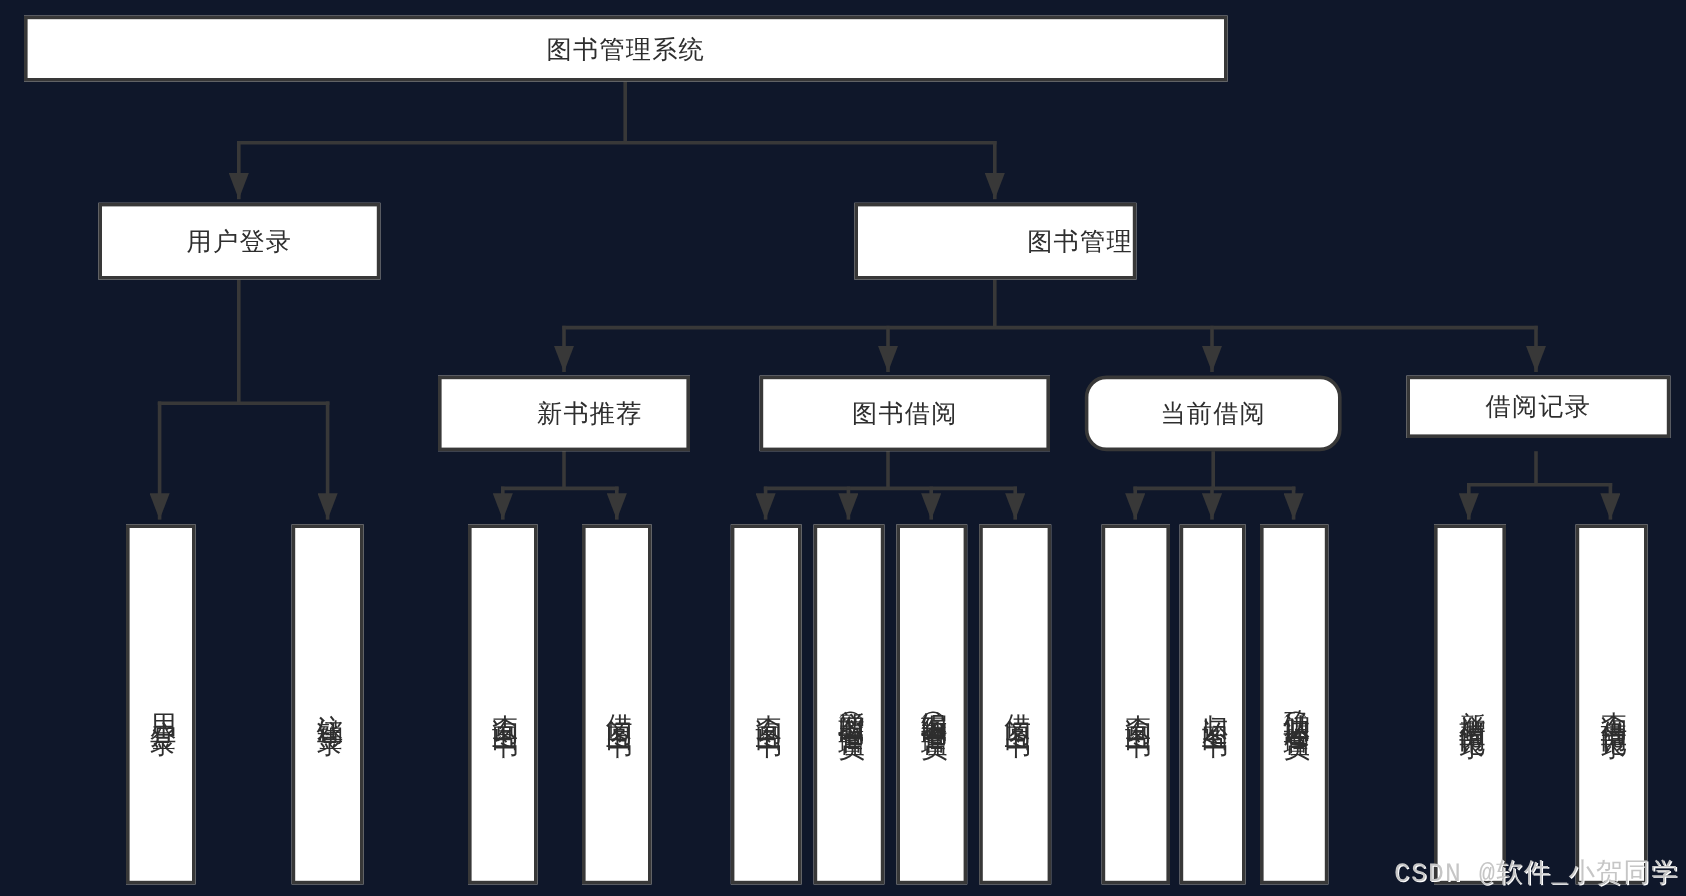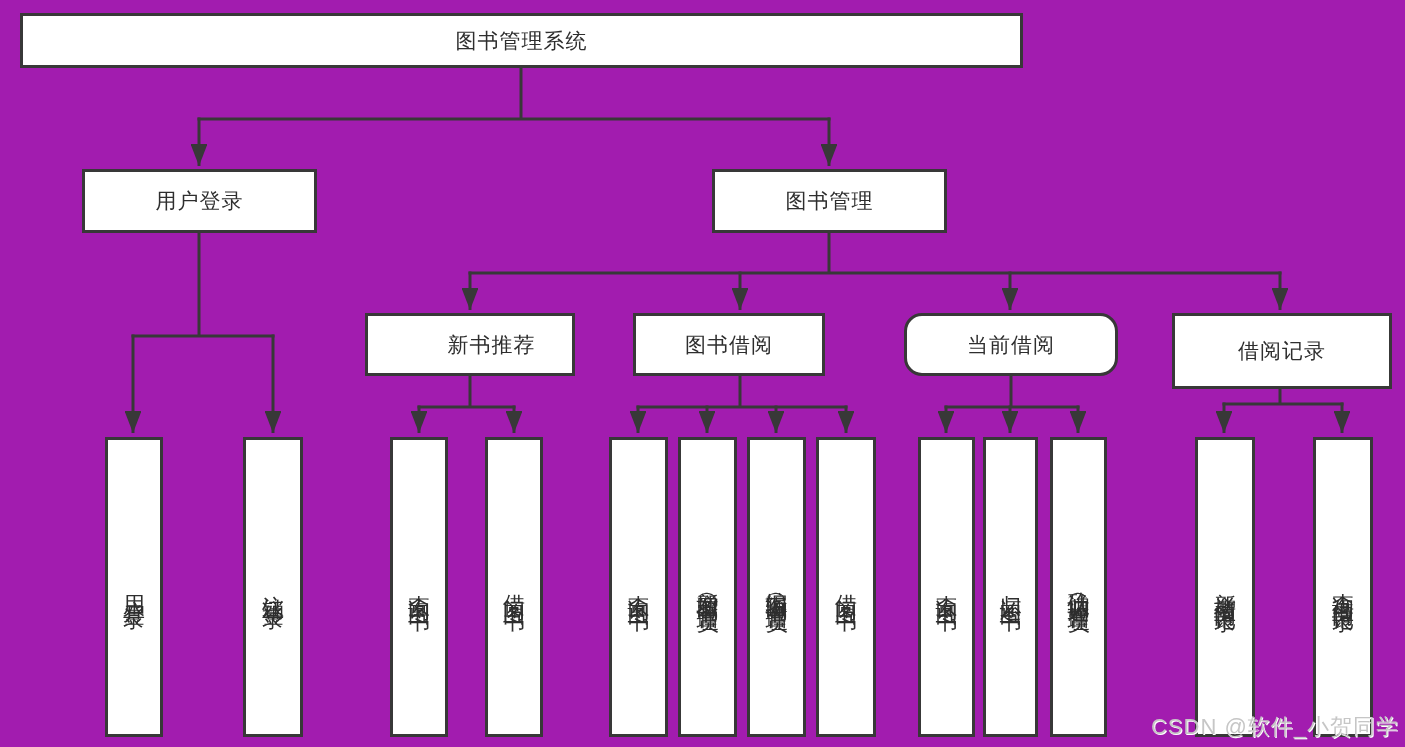--- a/index.html
+++ b/index.html
@@ -1,20 +1,20 @@
 <!DOCTYPE html>
 <html><head>
 <meta charset="utf-8">
 <style>
   html,body{margin:0;padding:0;background:#fff;}
   #stage{
     position:relative;
     width:1405px;height:747px;
-    background:#a21caf;
-    font-family:Liberation Sans, sans-serif;
+    background:#0f172a;
+    font-family:Liberation Mono, monospace;
     overflow:hidden;
   }
   #wires{position:absolute;left:0;top:0;width:1405px;height:747px;}
   .hbox{
     position:absolute;
     box-sizing:border-box;
     border:3px solid #383838;
     background:#ffffff;
     display:flex;align-items:center;justify-content:center;
     font-size:21px;color:#2e2e2e;letter-spacing:1px;
@@ -97,34 +97,34 @@
     </g>
   </svg>
 
   <div class="hbox" style="left:20px;top:13px;width:1003px;height:55px;">
     <span>图书管理系统</span>
   </div>
 
   <div class="hbox" style="left:82px;top:169px;width:235px;height:64px;">
     <span>用户登录</span>
   </div>
-  <div class="hbox" style="left:712px;top:169px;width:235px;height:64px;">
+  <div class="hbox" style="left:712px;top:169px;width:235px;height:64px;justify-content:flex-end;">
     <span>图书管理</span>
   </div>
 
   <div class="hbox" style="left:365px;top:313px;width:210px;height:63px;padding-left:43px;">
     <span>新书推荐</span>
   </div>
-  <div class="hbox" style="left:633px;top:313px;width:192px;height:63px;">
+  <div class="hbox" style="left:633px;top:313px;width:242px;height:63px;">
     <span>图书借阅</span>
   </div>
   <div class="hbox" style="left:904px;top:313px;width:214px;height:63px;border-radius:18px;">
     <span>当前借阅</span>
   </div>
-  <div class="hbox" style="left:1172px;top:313px;width:220px;height:76px;">
+  <div class="hbox" style="left:1172px;top:313px;width:220px;height:52px;">
     <span>借阅记录</span>
   </div>
 
   <div class="vbox" style="left:105px;top:437px;width:58px;height:300px;">用户登录</div>
   <div class="vbox" style="left:243px;top:437px;width:60px;height:300px;">注销登录</div>
 
   <div class="vbox" style="left:390px;top:437px;width:58px;height:300px;">查询图书</div>
   <div class="vbox" style="left:485px;top:437px;width:58px;height:300px;">借阅图书</div>
 
   <div class="vbox" style="left:609px;top:437px;width:59px;height:300px;">查询图书</div>

